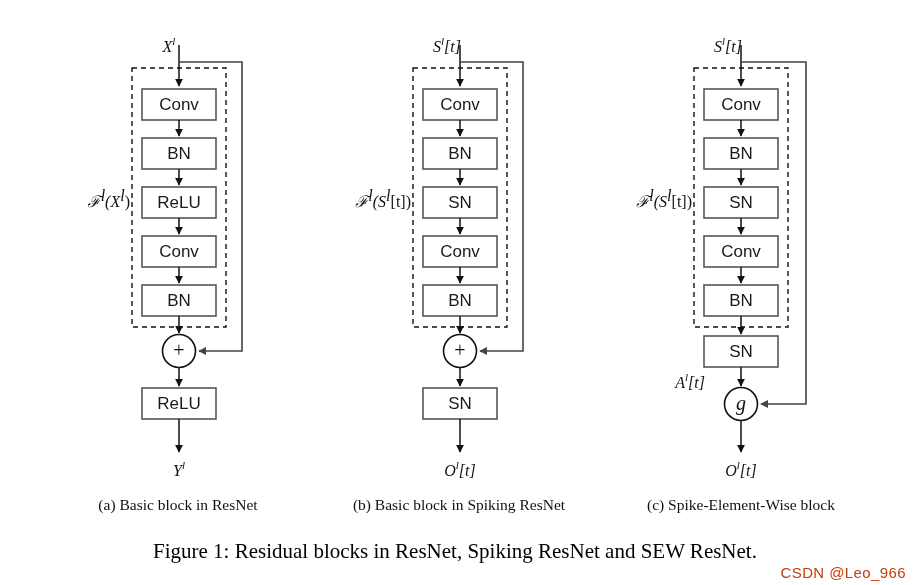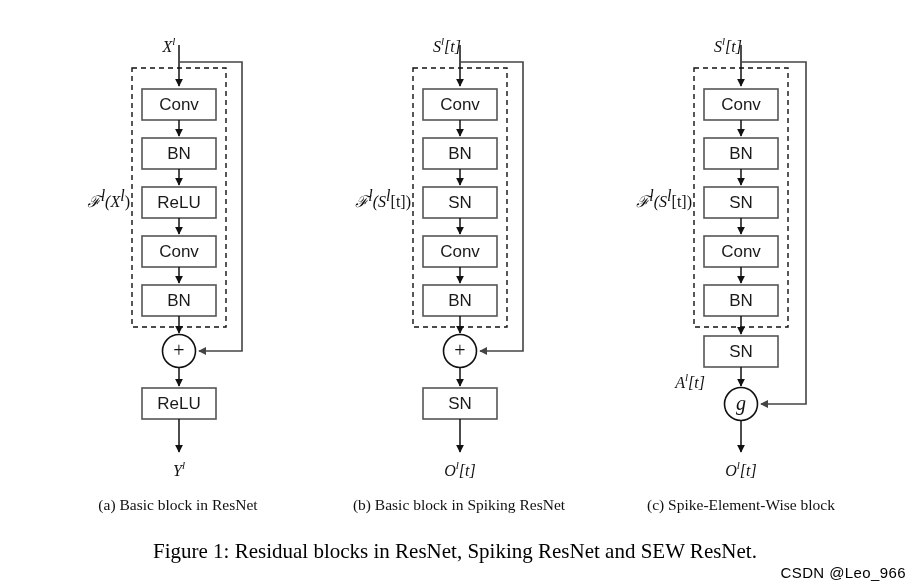--- a/index.html
+++ b/index.html
@@ -92,21 +92,21 @@
     fill: #000000;
     text-anchor: middle;
     dominant-baseline: middle;
   }
   .watermark {
     position: absolute;
     right: 8px;
     bottom: 4px;
     font-family: "Liberation Sans", sans-serif;
     font-size: 15px;
-    color: #000000;
+    color: #c2410c;
     letter-spacing: 0.4px;
     user-select: none;
   }
 </style>
 </head>
 <body>
 
 <div id="figure-root">
   <svg width="914" height="585" viewBox="0 0 914 585">
     <defs>

